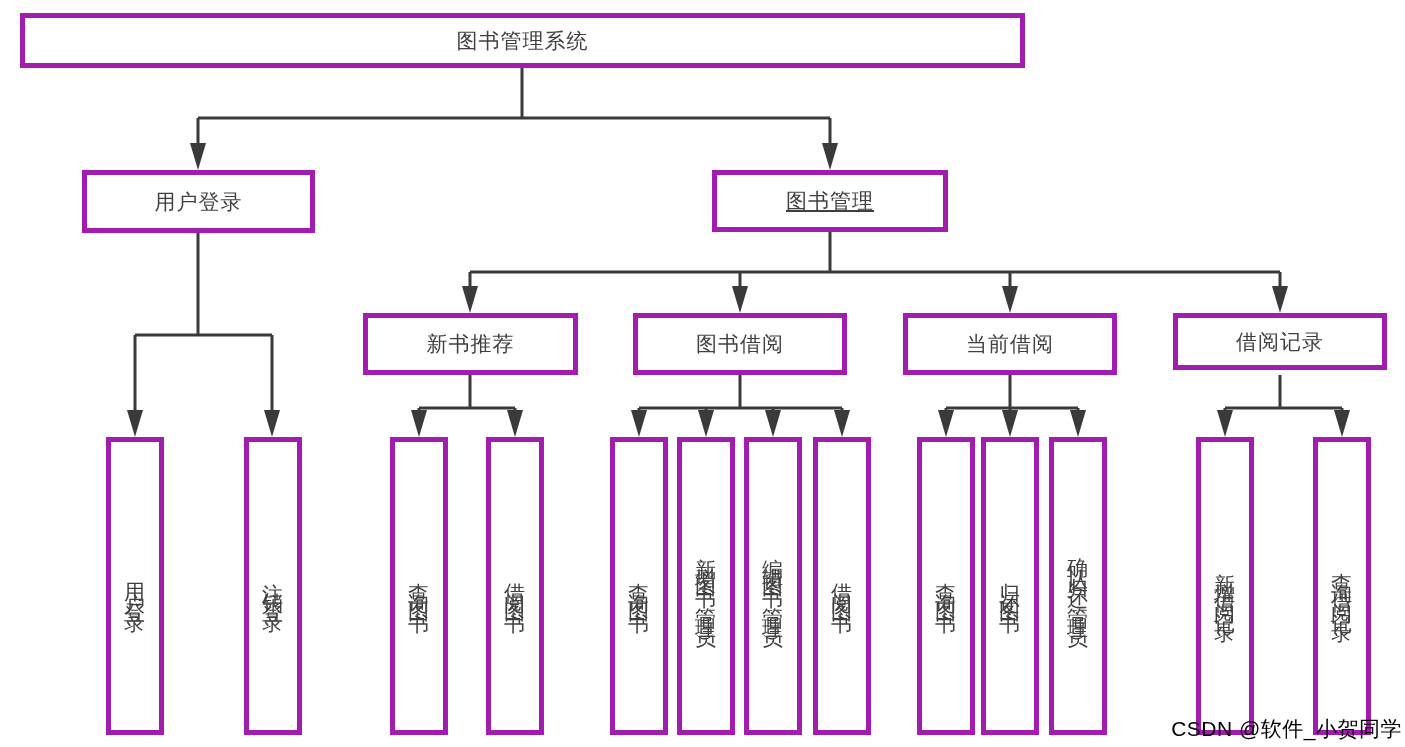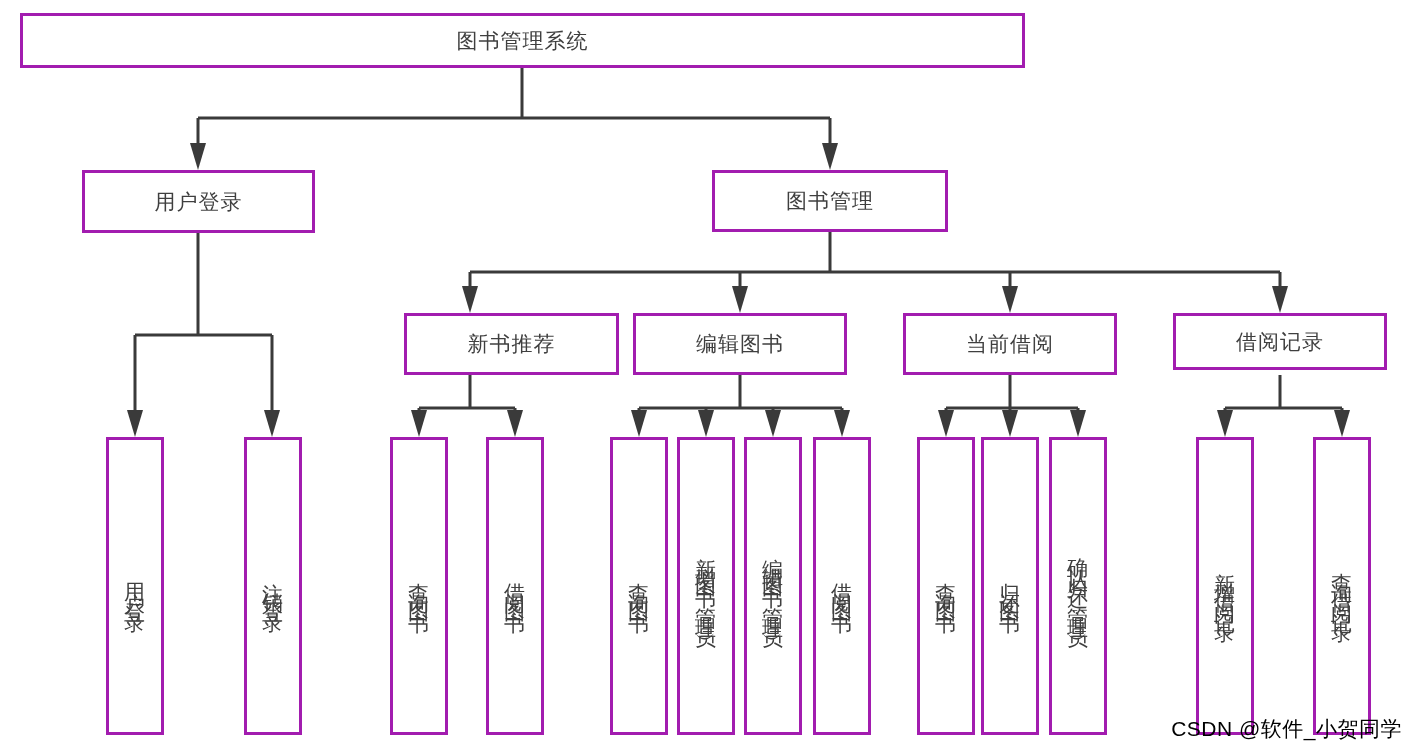--- a/index.html
+++ b/index.html
@@ -18,21 +18,21 @@
     background: #ffffff;
   }
   #connectors {
     position: absolute;
     left: 0; top: 0;
     pointer-events: none;
   }
   .node {
     position: absolute;
     box-sizing: border-box;
-    border: 3px solid #a21caf;
+    border: 5px solid #a21caf;
     background: #ffffff;
     display: flex;
     align-items: center;
     justify-content: center;
     color: #3f3f3f;
   }
   .h-node {
     font-size: 21px;
     letter-spacing: 1px;
     white-space: nowrap;
@@ -101,24 +101,24 @@
       <polygon points="1002,410 1018,410 1010,437"></polygon>
       <polygon points="1070,410 1086,410 1078,437"></polygon>
       <polygon points="1217,410 1233,410 1225,437"></polygon>
       <polygon points="1334,410 1350,410 1342,437"></polygon>
     </g>
   </svg>
 
   <div class="node h-node" style="left:20px; top:13px; width:1005px; height:55px;">图书管理系统</div>
 
   <div class="node h-node" style="left:82px; top:170px; width:233px; height:63px;">用户登录</div>
-  <div class="node h-node" style="left:712px; top:170px; width:236px; height:62px;">图书管理</div>
+  <div class="node h-node" style="left:712px; top:170px; width:236px; height:62px;text-decoration:underline;">图书管理</div>
 
-  <div class="node h-node" style="left:363px; top:313px; width:215px; height:62px;margin-left:41px;">新书推荐</div>
-  <div class="node h-node" style="left:633px; top:313px; width:214px; height:62px;">编辑图书</div>
+  <div class="node h-node" style="left:363px; top:313px; width:215px; height:62px;">新书推荐</div>
+  <div class="node h-node" style="left:633px; top:313px; width:214px; height:62px;">图书借阅</div>
   <div class="node h-node" style="left:903px; top:313px; width:214px; height:62px;">当前借阅</div>
   <div class="node h-node" style="left:1173px; top:313px; width:214px; height:57px;">借阅记录</div>
 
   <div class="node v-node" style="left:106px;">
     <span class="vtext">用户登录</span>
   </div>
   <div class="node v-node" style="left:244px;">
     <span class="vtext">注销登录</span>
   </div>
 

